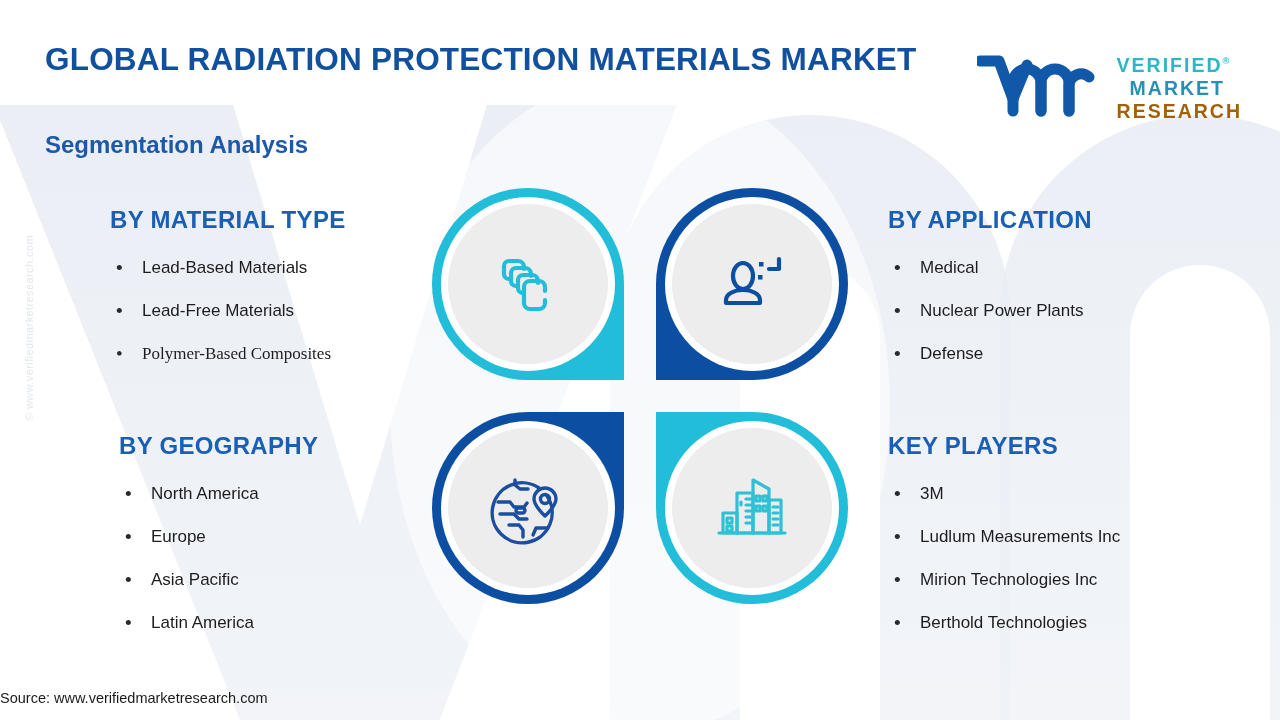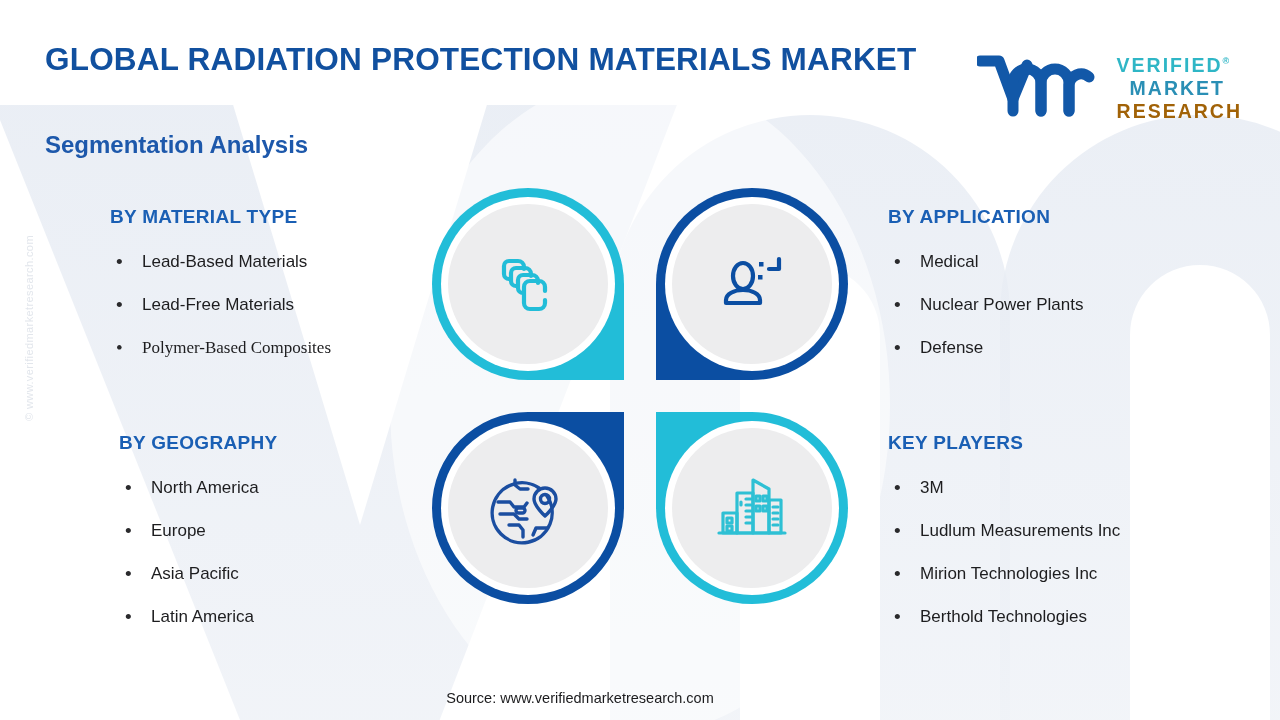--- a/index.html
+++ b/index.html
@@ -81,21 +81,21 @@
   .lw-verified{ color:#2fb6c6; position:relative; }
   .lw-market{ color:#2a8fb5;padding-left:13px; }
   .lw-research{ color:#a16207; }
   .reg-mark{
     font-size:9px; vertical-align:super; letter-spacing:0;
   }
 
   
   .col{ position:absolute; z-index:4; }
   .col-title{
-    font-size:19px;
+    font-size:24px;
     font-weight:bold;
     color:#1a5fb4;
     letter-spacing:.3px;
     margin-bottom:12px;
     white-space:nowrap;
   }
   .col ul{ list-style:none; }
   .col li{
     position:relative;
     font-size:17px;
@@ -145,21 +145,20 @@
 
   #q-tl{ left:0;   top:0; }
   #q-tr{ left:224px; top:0; }
   #q-bl{ left:0;   top:224px; }
   #q-br{ left:224px; top:224px; }
 
   
   #footer{
     position:absolute;
     left:0; bottom:14px; width:1160px;
-    text-align:center;
     font-size:14.5px;
     color:#1b1b1d;
     z-index:5;
   }
 </style>
 </head>
 <body>
 
 <div id="watermark">
   <svg width="1280" height="615" viewBox="0 0 1280 615" aria-hidden="true">

